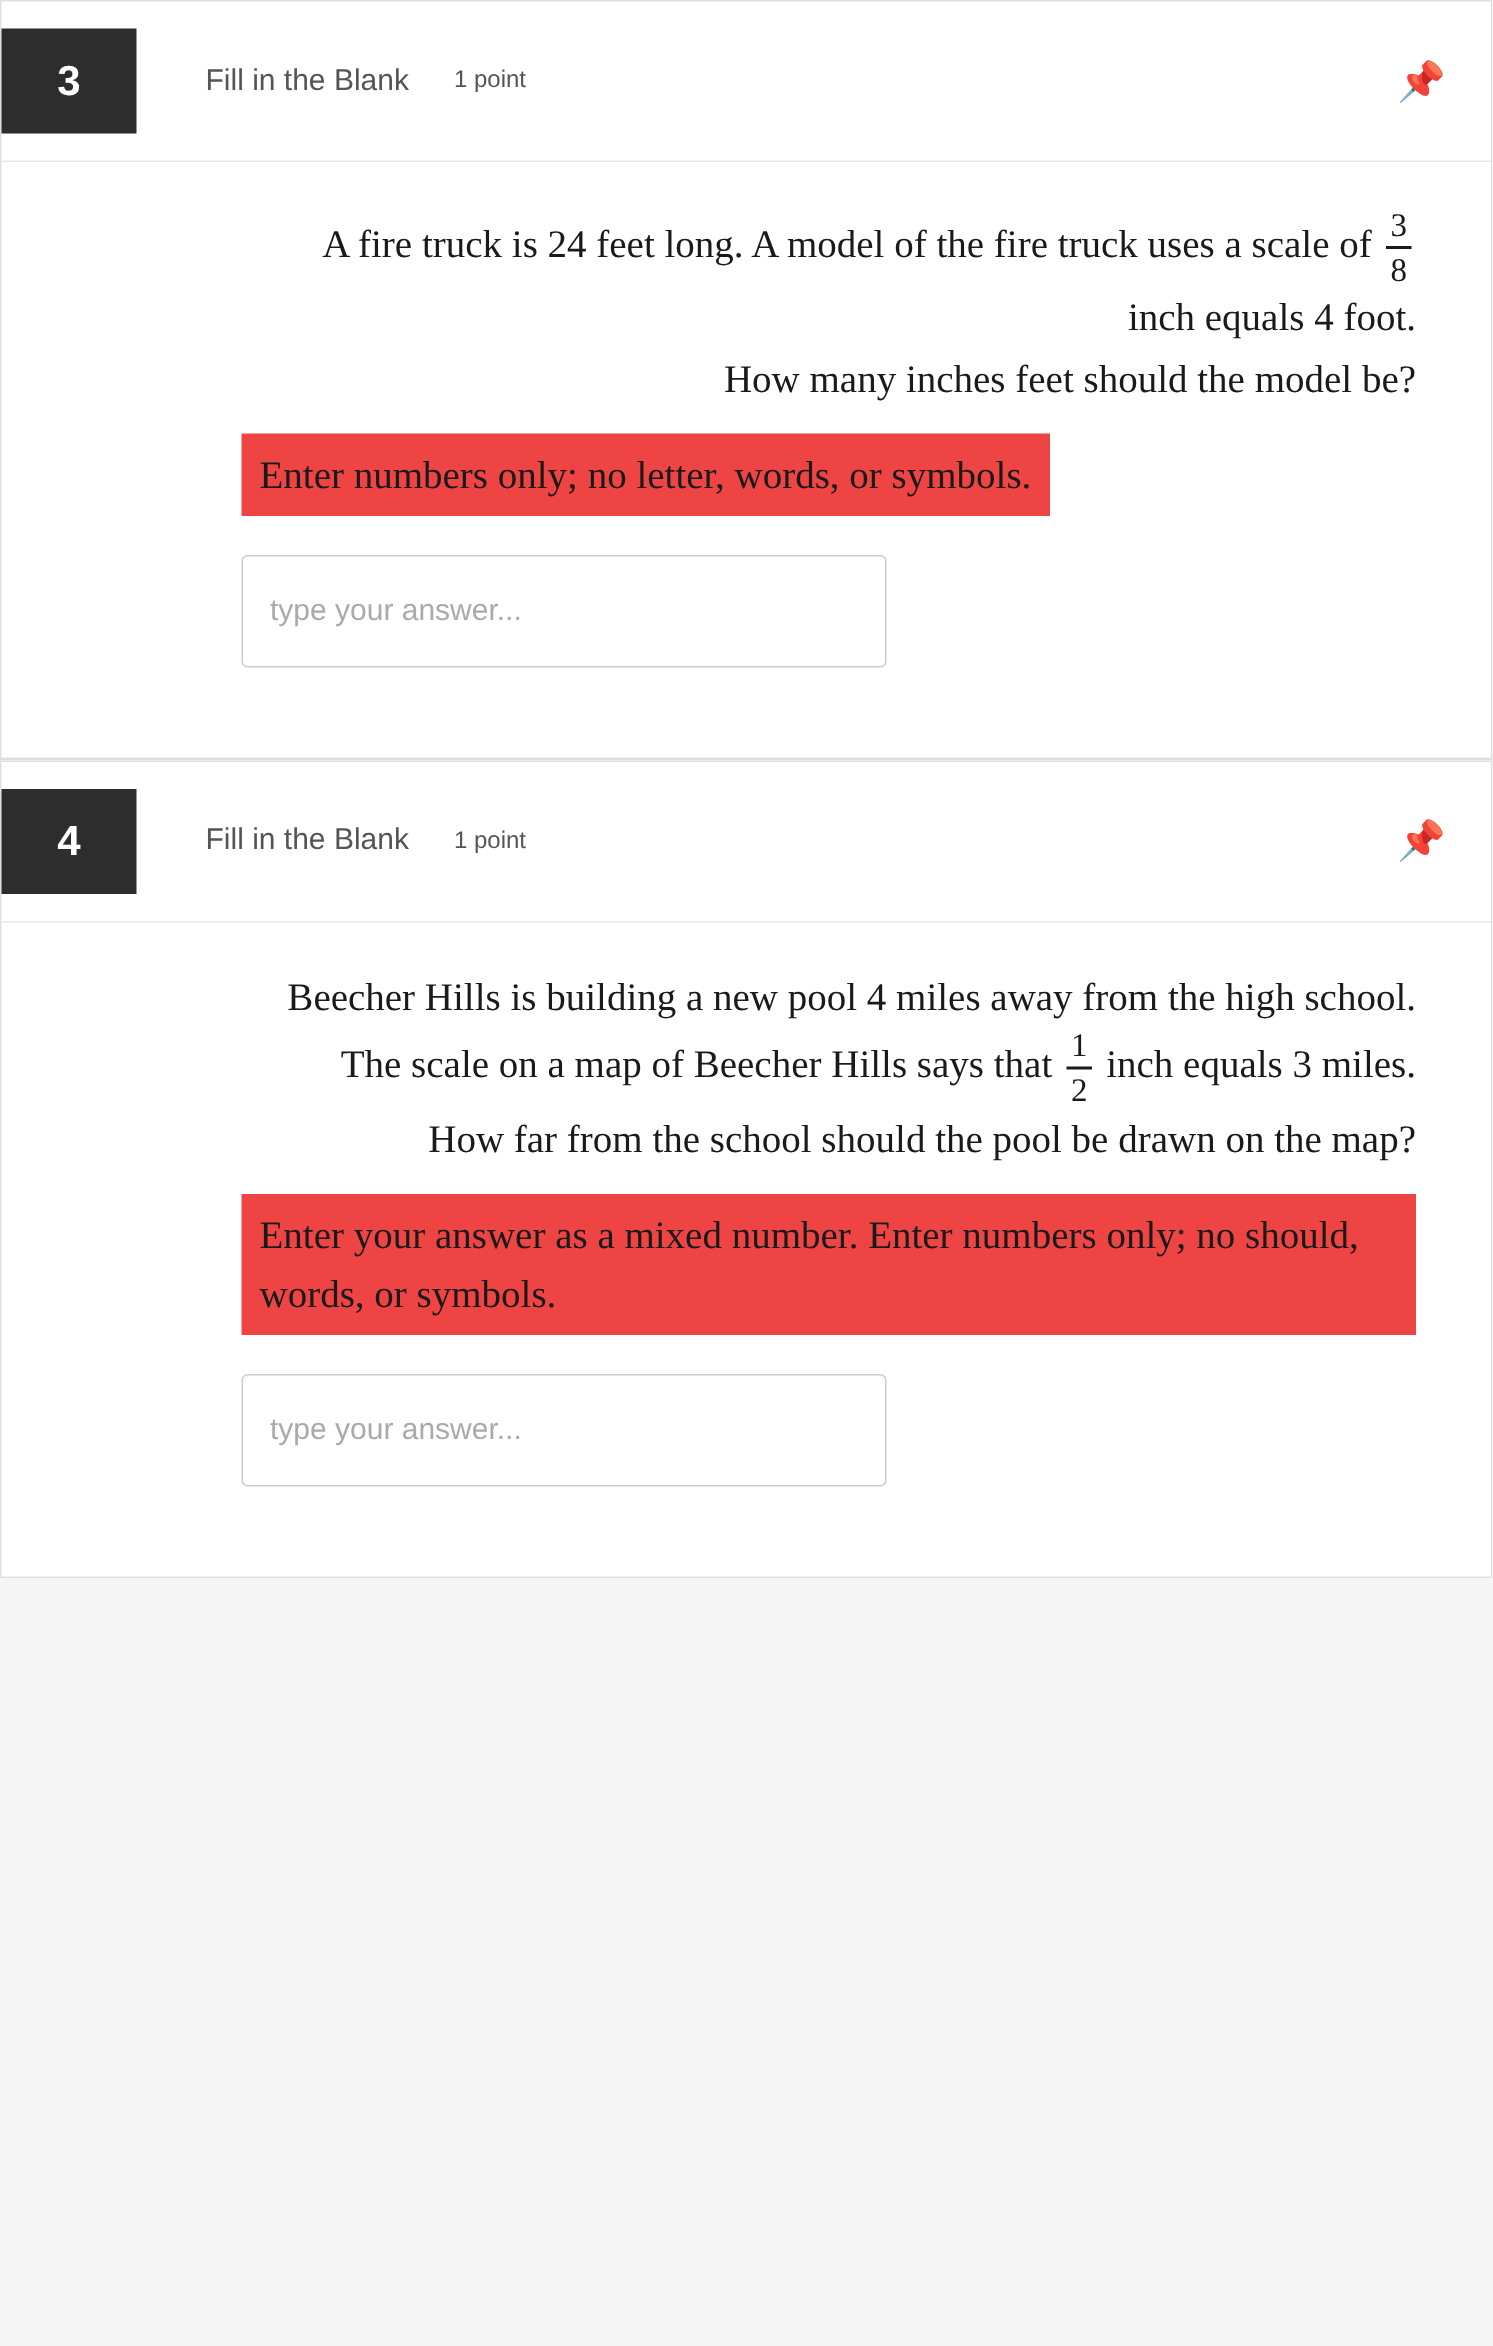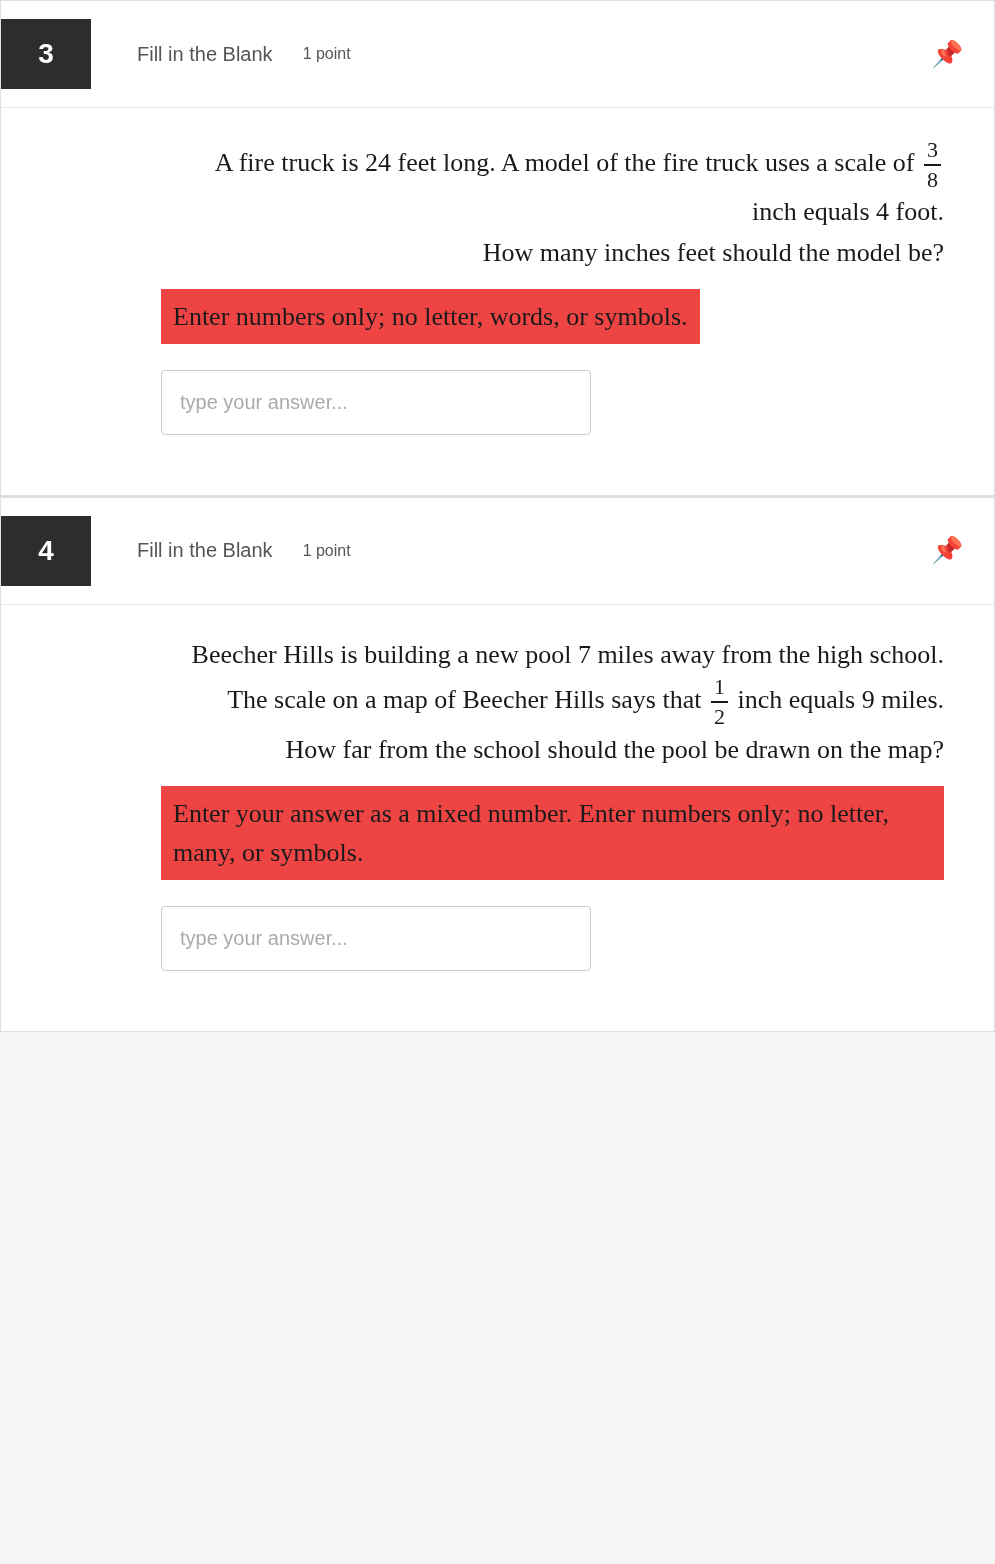--- a/index.html
+++ b/index.html
@@ -106,21 +106,21 @@
 
     .highlight-text {
       font-size: 26px;
       line-height: 1.5;
       color: #1a1a1a;
     }
 
     .answer-input {
       display: block;
       width: 430px;
-      height: 65px;
+      height: 75px;
       border: 1.5px solid #cccccc;
       border-radius: 4px;
       padding: 0 18px;
       font-size: 20px;
       color: #999999;
       font-family: Arial, sans-serif;
       margin-top: 10px;
       outline: none;
       background: #ffffff;
     }
@@ -168,26 +168,26 @@
 
 <div class="question-card">
   <div class="question-header">
     <div class="question-number">4</div>
     <span class="question-type">Fill in the Blank</span>
     <span class="question-points">1 point</span>
     <span class="pin-icon">📌</span>
   </div>
   <div class="question-body">
     <div class="question-text">
-      <span>Beecher Hills is building a new pool 7 miles away from the high school. The scale on a map of Beecher Hills says that </span><span class="fraction">
+      <span>Beecher Hills is building a new pool 4 miles away from the high school. The scale on a map of Beecher Hills says that </span><span class="fraction">
           <span class="numerator">1</span>
           <span class="denominator">2</span>
-        </span><span> inch equals 9 miles.</span>
+        </span><span> inch equals 3 miles.</span>
       <br>
       <span>How far from the school should the pool be drawn on the map?</span>
     </div>
     <div class="highlight-box">
-      <span class="highlight-text">Enter your answer as a mixed number. Enter numbers only; no letter, many, or symbols.</span>
+      <span class="highlight-text">Enter your answer as a mixed number. Enter numbers only; no should, words, or symbols.</span>
     </div>
     <br>
     <input type="text" class="answer-input" placeholder="type your answer..." style="">
   </div>
 </div>
 
 </body></html>

